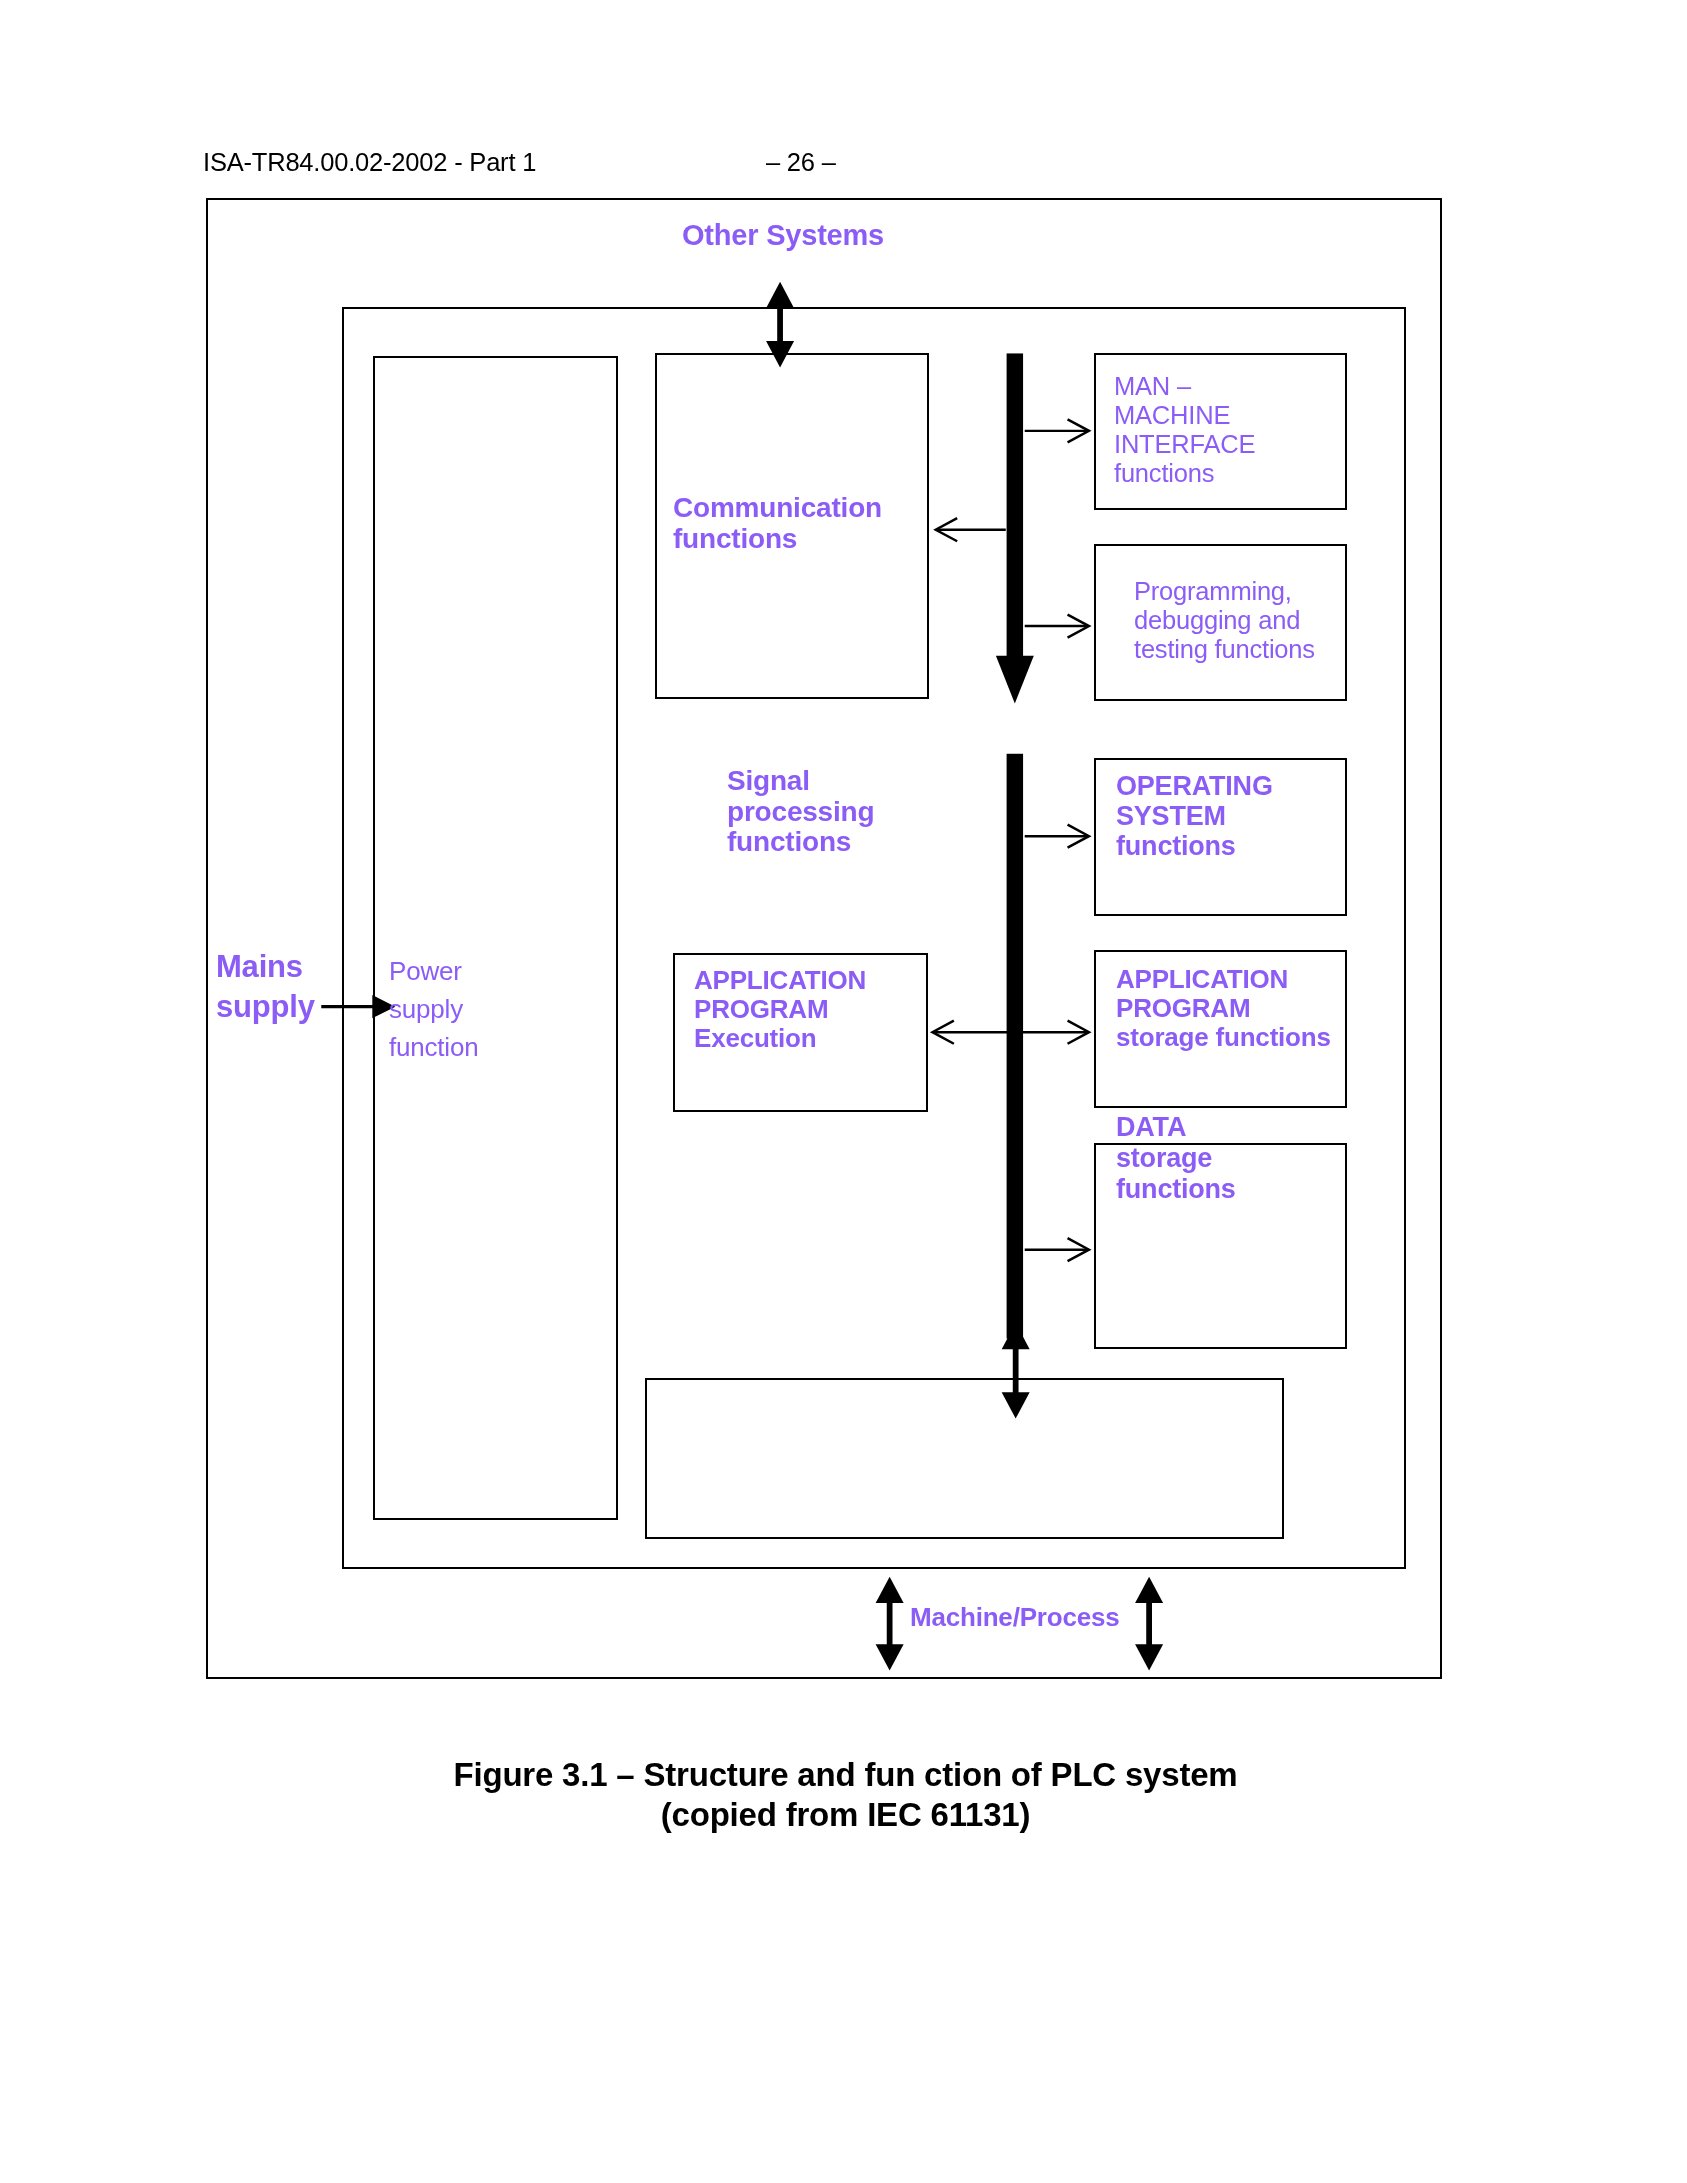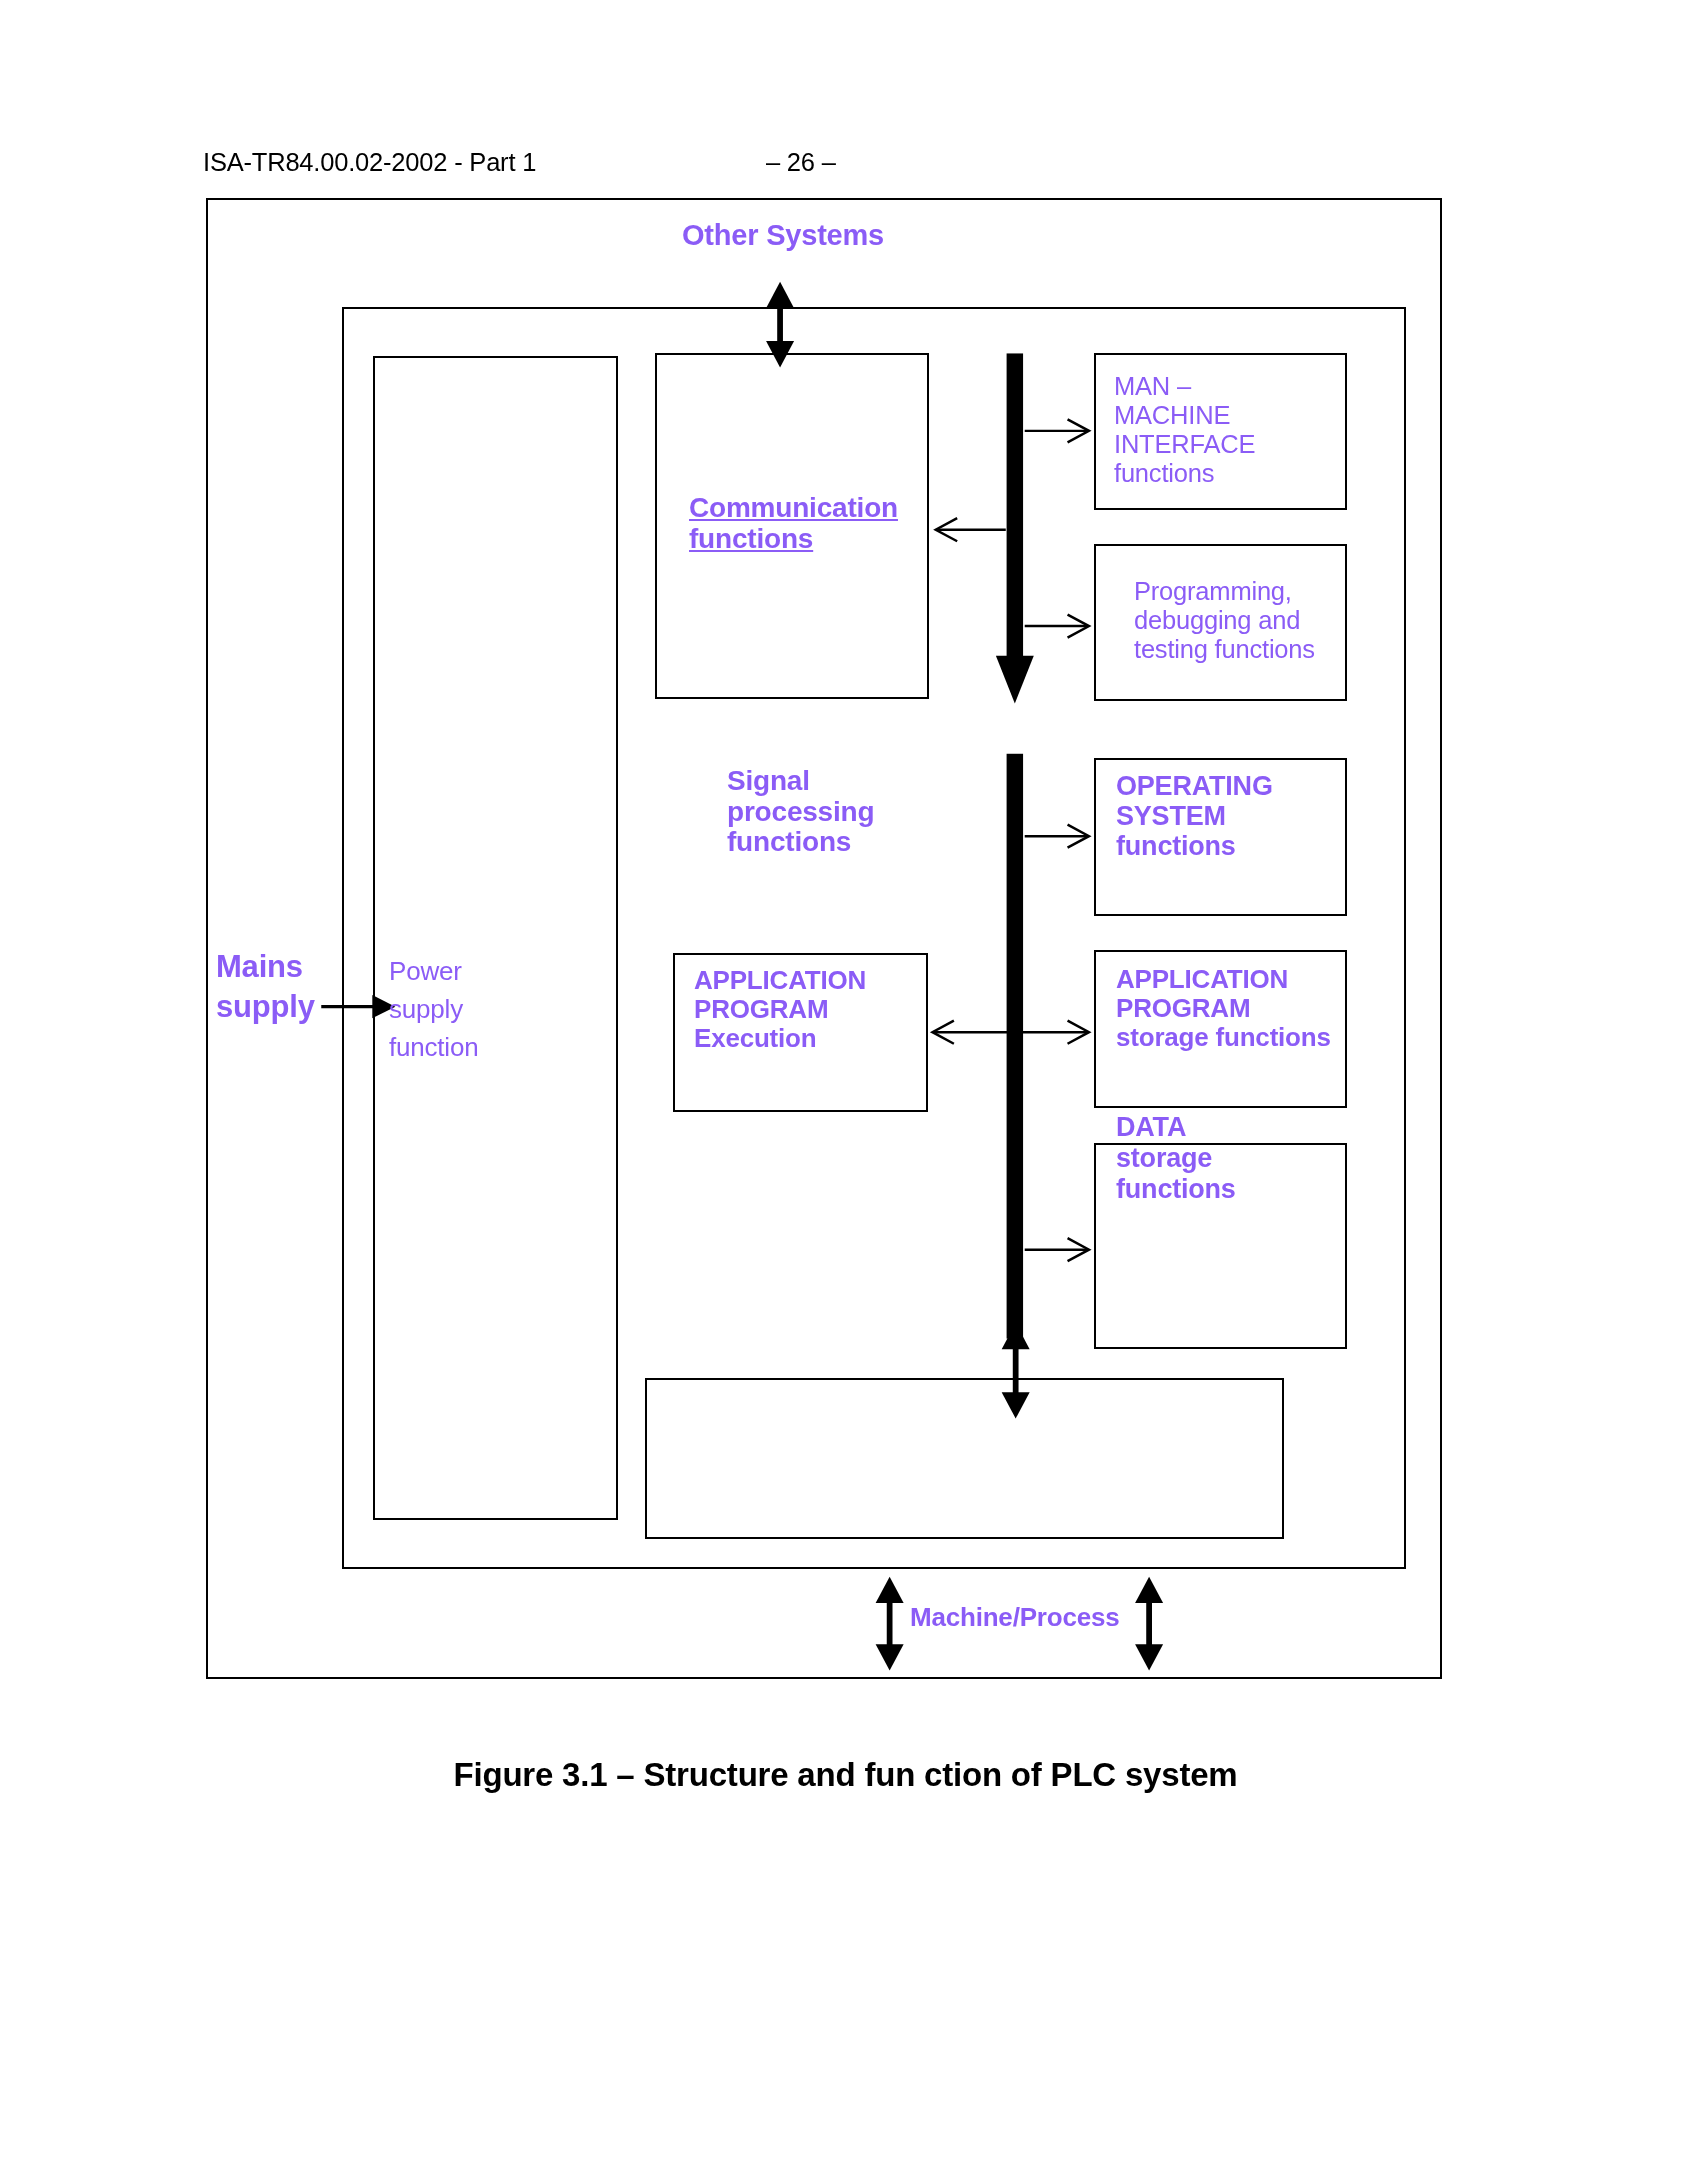--- a/index.html
+++ b/index.html
@@ -9,21 +9,21 @@
     overflow:hidden;letter-spacing:-0.2px;border-radius:19px;
   }
   .abs{position:absolute;}
   .box{position:absolute;border:2.5px solid #000;box-sizing:border-box;background:transparent;}
   .lbl{position:absolute;white-space:pre-line;color:#8b5cf6;}
   .b{font-weight:700;}
   .hdr{font-size:25.5px;top:148px;}
   .lbl-other{left:618px;top:219px;width:330px;text-align:center;font-size:29px;line-height:33px;}
   .lbl-mains{left:216px;top:947px;font-size:31px;line-height:40px;}
   .lbl-power{left:389px;top:952px;font-size:26px;line-height:38px;}
-  .lbl-comm{left:689px;top:492px;font-size:28px;line-height:31px;text-decoration:underline;}
+  .lbl-comm{left:673px;top:492px;font-size:28px;line-height:31px;}
   .lbl-man{left:1114px;top:372px;font-size:25.5px;line-height:29px;}
   .lbl-prog{left:1114px;top:577px;font-size:25.5px;line-height:29px;margin-left:20px;}
   .lbl-signal{left:727px;top:766px;font-size:28px;line-height:30.5px;}
   .lbl-oper{left:1116px;top:771px;font-size:27px;line-height:30px;}
   .lbl-appx{left:694px;top:966px;font-size:26px;line-height:29px;}
   .lbl-apps{left:1116px;top:965px;font-size:26px;line-height:29px;}
   .lbl-data{left:1116px;top:1112px;font-size:27px;line-height:31px;}
   .lbl-intf{left:666px;top:1424px;font-size:26px;line-height:31px;}
   .lbl-machine{left:910px;top:1602px;font-size:26px;line-height:30px;}
   .caption{left:269px;top:1737px;width:1153px;text-align:center;font-size:33px;line-height:40px;margin-top:18px;}
@@ -145,16 +145,17 @@
   <div class="lbl lbl-apps b">APPLICATION
 PROGRAM
 storage functions</div>
   <div class="lbl lbl-data b">DATA
 storage
 functions</div>
   <div class="lbl lbl-machine b">Machine/Process</div>
 
   <div class="abs caption b">
     <div>Figure 3.1 – Structure and fun ction of PLC system</div>
+    <div>(copied from IEC 61131)</div>
   </div>
 
 </div>
 
 
 </body></html>

